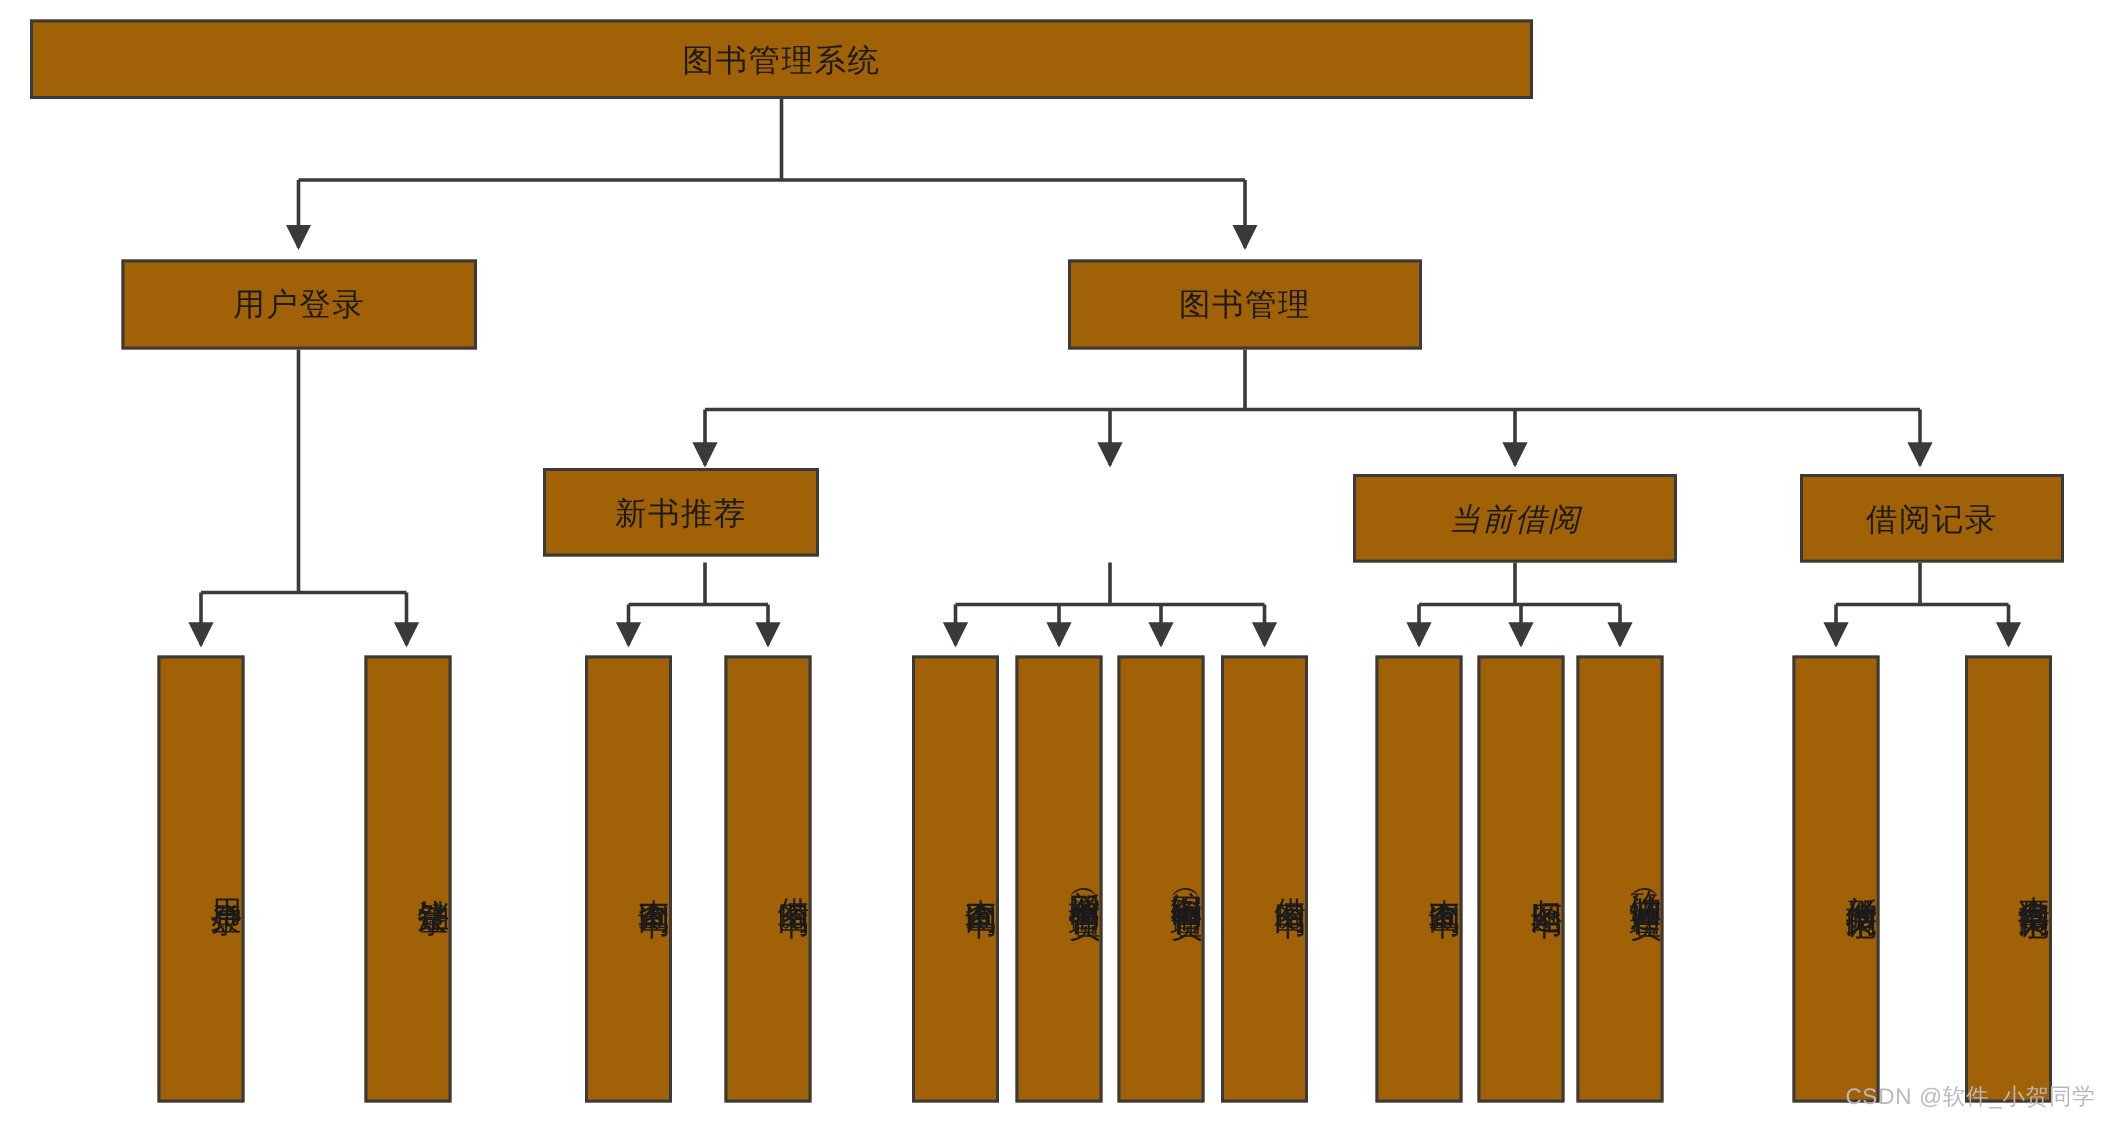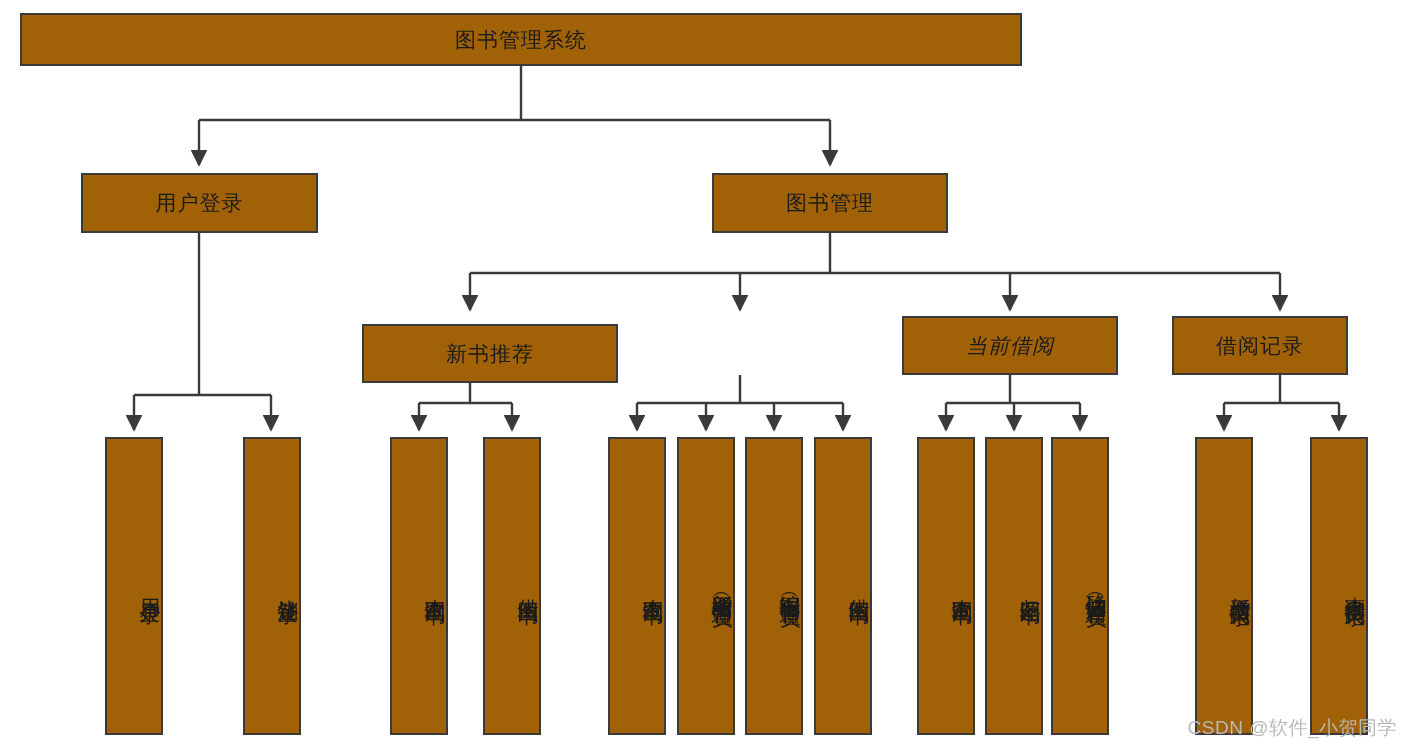--- a/index.html
+++ b/index.html
@@ -30,21 +30,21 @@
     letter-spacing:2px;
     line-height:1;
     padding:6px 0;
     align-items:flex-start;
     justify-content:center;
   }
 
   .watermark{
     position:absolute;
     right:8px;bottom:6px;
-    font-size:19px;
+    font-size:15px;
     color:#b9b9b9;
     letter-spacing:.5px;
     white-space:nowrap;
     pointer-events:none;
   }
   svg{position:absolute;left:0;top:0;}
 </style>
 </head>
 <body>
 
@@ -99,26 +99,26 @@
       <path d="M 1339 403 L 1339 430" marker-end="url(#arw)"></path>
     </g>
   </svg>
 
   <div class="node h" style="left:20px;top:13px;width:1002px;height:53px;">图书管理系统</div>
 
   <div class="node h" style="left:81px;top:173px;width:237px;height:60px;">用户登录</div>
 
   <div class="node h" style="left:712px;top:173px;width:236px;height:60px;">图书管理</div>
 
-  <div class="node h" style="left:362px;top:324px;width:256px;height:59px;">新书推荐</div>
+  <div class="node h" style="left:362px;top:312px;width:184px;height:59px;">新书推荐</div>
 
 
   <div class="node h" style="left:902px;top:316px;width:216px;height:59px;font-style:italic;">当前借阅</div>
 
-  <div class="node h" style="left:1172px;top:316px;width:176px;height:59px;text-align:center;">借阅记录</div>
+  <div class="node h" style="left:1200px;top:316px;width:176px;height:59px;text-align:center;">借阅记录</div>
 
   <div class="node v" style="left:105px;top:437px;width:58px;height:298px;">用户登录</div>
   <div class="node v" style="left:243px;top:437px;width:58px;height:298px;">注销登录</div>
 
   <div class="node v" style="left:390px;top:437px;width:58px;height:298px;">查询图书</div>
   <div class="node v" style="left:483px;top:437px;width:58px;height:298px;">借阅图书</div>
 
   <div class="node v" style="left:608px;top:437px;width:58px;height:298px;">查询图书</div>
   <div class="node v" style="left:677px;top:437px;width:58px;height:298px;">新增图书（管理员）</div>
   <div class="node v" style="left:745px;top:437px;width:58px;height:298px;">编辑图书（管理员）</div>

